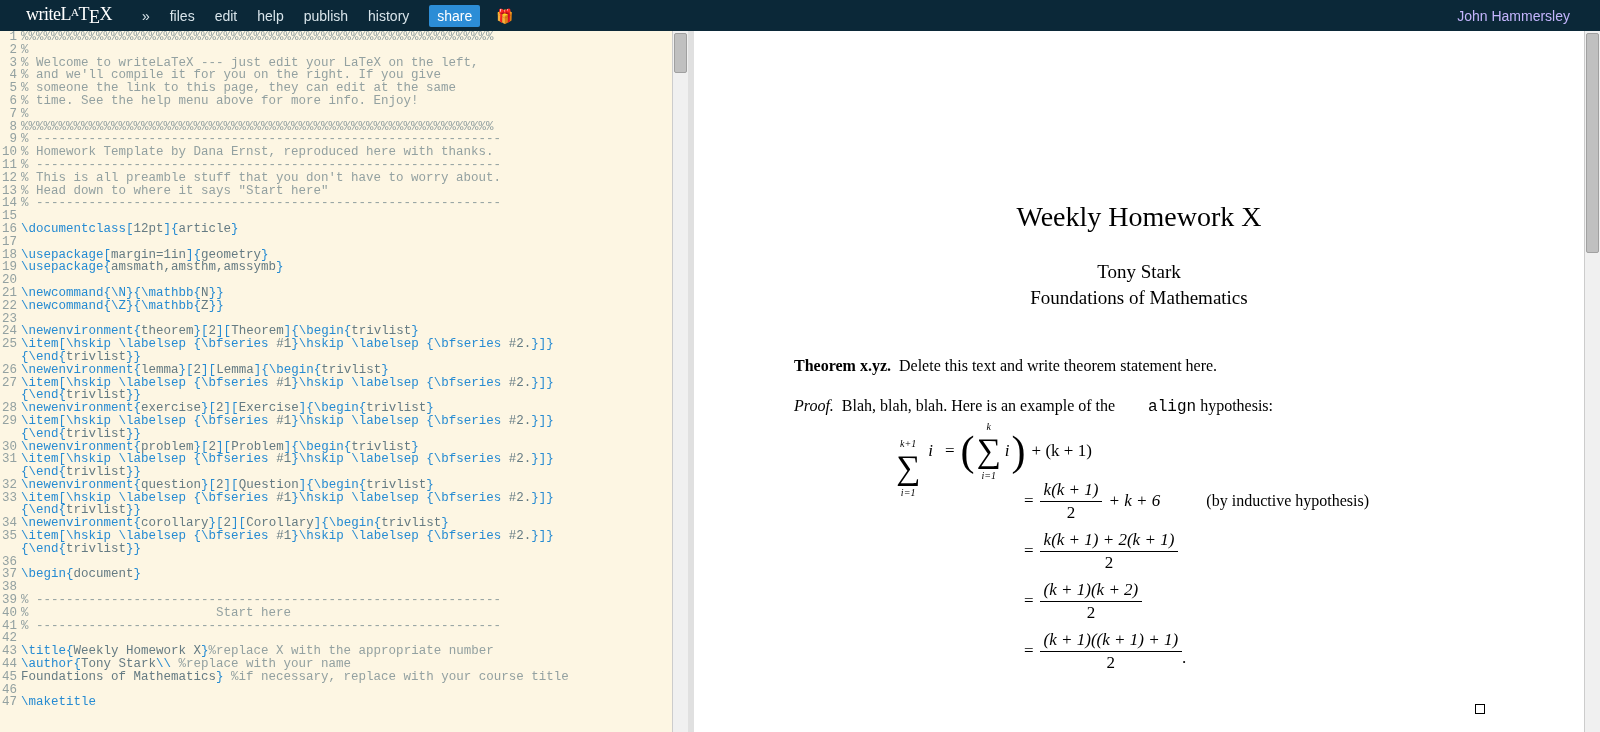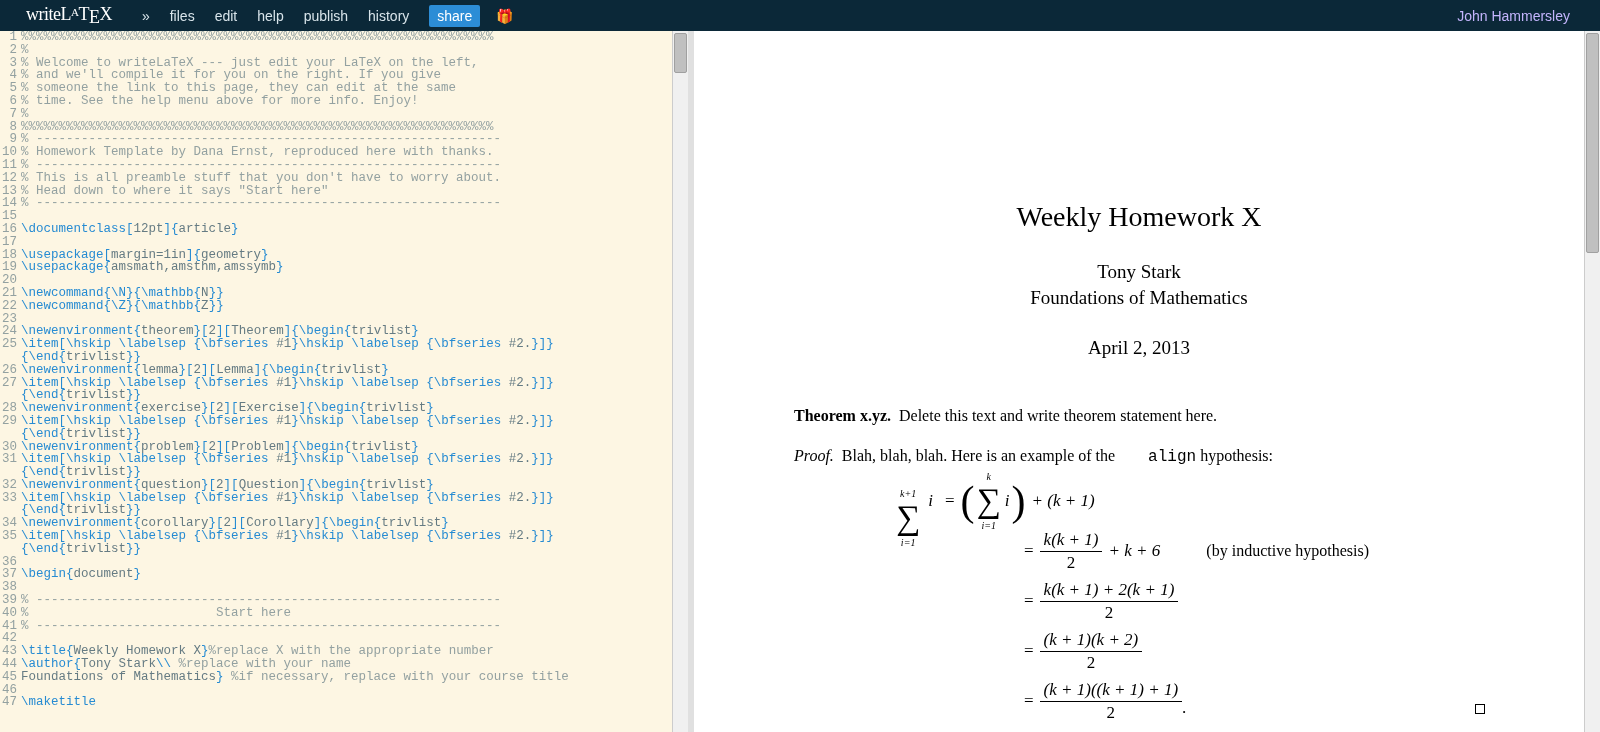--- a/index.html
+++ b/index.html
@@ -137,21 +137,20 @@
     <div class="vscroll">
       <div class="thumb" style="top:2px;height:40px"></div>
     </div>
   </div>
   <div class="splitter"></div>
   <div class="preview-pane">
     <div class="preview-content">
       <div class="doc-title">Weekly Homework X</div>
       <div class="doc-author">Tony Stark</div>
       <div class="doc-course">Foundations of Mathematics</div>
-      <div class="doc-date">April 2, 2013</div>
       <div class="theorem">
         <b>Theorem x.yz.</b>&nbsp;
         <span>Delete this text and write theorem statement here.</span>
       </div>
       <div class="proof">
         <i>Proof.</i>&nbsp;
         <span>Blah, blah, blah. Here is an example of the </span><span class="align-tt">align</span><span> hypothesis:</span>
       </div>
 
       <div class="math">
@@ -165,21 +164,21 @@
           <span style="font-style:italic;margin:0 6px">i</span>
           <span style="margin:0 6px">=</span>
           <span class="math-paren">(</span>
           <span style="display:inline-flex;flex-direction:column;align-items:center;">
             <span class="math-sup">k</span>
             <span class="math-sum">∑</span>
             <span class="math-sub">i=1</span>
           </span>
           <span style="font-style:italic;margin:0 2px">i</span>
           <span class="math-paren">)</span>
-          <span style="margin-left:6px;font-style:italic">+ (k + 1)</span>
+          <span style="margin-left:6px;">+ (k + 1)</span>
         </div>
 
         <div class="math-row" style="position:relative">
           <span class="math-eq">=</span>
           <span class="math-frac">
               <span class="num" style="font-style:italic">k(k + 1)</span>
               <span class="den">2</span>
             </span>
           <span style="margin-left:6px;font-style:italic">+ k + 6</span>
           <span class="math-note">(by inductive hypothesis)</span>

